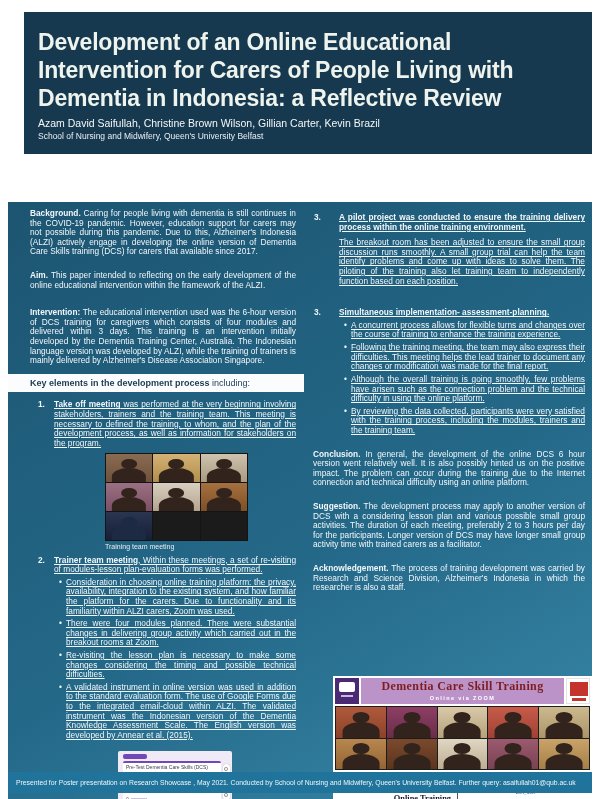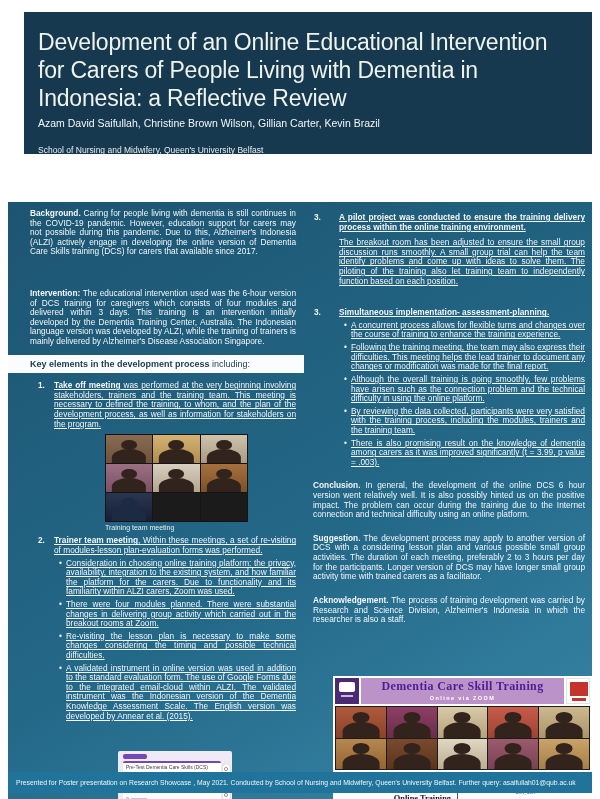--- a/index.html
+++ b/index.html
@@ -2,23 +2,23 @@
 <html><head>
 <meta charset="utf-8">
 <style>
   * { margin:0; padding:0; box-sizing:border-box; }
   html,body { width:600px; height:799px; }
   body { background:#ffffff; font-family:"Liberation Sans", sans-serif; position:relative; overflow:hidden; }
 
   
   .banner { position:absolute; left:24px; top:12px; width:568px; height:142px;
             background:#16394f; color:#edf2ee; padding:16px 14px 0 14px; }
-  .title { font-size:23px; font-weight:normal; line-height:1.22; letter-spacing:-0.2px; color:#eef3ed; }
+  .title { font-size:23px; font-weight:bold; line-height:1.22; letter-spacing:-0.2px; color:#eef3ed; }
   .authors { margin-top:5px; font-size:10.5px; font-weight:normal; color:#f4f7f8; }
-  .affil { margin-top:16px; font-size:8.5px; color:#e9eef1; }
+  .affil { margin-top:2px; font-size:8.5px; color:#e9eef1; }
 
   
   .pbody { position:absolute; left:8px; top:154px; width:584px; height:618px;
            background:linear-gradient(150deg,#1c5572 0%, #246888 55%, #3a8aab 100%);
            overflow:hidden; color:#f2f7fa; font-size:8.3px; line-height:1.16;margin-top:48px; }
   .col-left  { position:absolute; left:22px; top:7px;  width:266px; }
   .col-right { position:absolute; left:305px; top:7px; width:272px; }
   .p { text-align:justify; }
   .gap6 { height:6px; } .gap14 { height:14px; } .gap18 { height:18px; }
 
@@ -75,21 +75,21 @@
 
   
   .flyer { position:absolute; left:325px; top:474px; width:259px; height:136px; background:#ffffff; }
   .flyer-top { height:30px; padding:2px; display:flex; }
   .logo-l { width:24px; height:26px; background:#4b2a74; flex:none; position:relative; }
   .logo-l::before { content:""; position:absolute; left:4px; top:4px; width:16px; height:10px;
                     background:#ffffff; border-radius:2px; }
   .logo-l::after { content:""; position:absolute; left:6px; top:17px; width:12px; height:2px; background:#cbb6e0; }
   .flyer-band { flex:1; margin:0 2px; background:#bb93c9; text-align:center; padding-top:2px; }
   .flyer-title { font-family:"Liberation Serif", serif; font-weight:bold; font-size:12px;
-                 color:#4c1d95; letter-spacing:0.4px; line-height:1.15; }
+                 color:#7f1d1d; letter-spacing:0.4px; line-height:1.15; }
   .flyer-sub { font-size:5.5px; color:#ffffff; letter-spacing:1.4px; font-weight:bold; margin-top:1px; }
   .logo-r { width:24px; height:26px; background:#ffffff; border:1px solid #e3e3e3; flex:none; position:relative; }
   .logo-r::before { content:""; position:absolute; left:3px; top:3px; width:18px; height:14px; background:#c5332d; }
   .logo-r::after { content:""; position:absolute; left:5px; top:19px; width:14px; height:3px; background:#c5332d; }
   .flyer-grid { display:grid; grid-template-columns:repeat(5,1fr); grid-template-rows:repeat(2,1fr);
                 gap:1px; background:#1c1c1c; height:64px; padding:1px; margin:0 2px; }
   .flyer-grid .vtile:nth-child(1)  { background:linear-gradient(#b05a3c,#8b4228); }
   .flyer-grid .vtile:nth-child(2)  { background:linear-gradient(#8d3f63,#6b2c4a); }
   .flyer-grid .vtile:nth-child(3)  { background:linear-gradient(#d8c9a8,#b5a27c); }
   .flyer-grid .vtile:nth-child(4)  { background:linear-gradient(#c75b4a,#9e4234); }
@@ -117,20 +117,21 @@
   <div class="title">Development of an Online Educational Intervention for Carers of People Living with Dementia in Indonesia: a Reflective Review</div>
   <div class="authors">Azam David Saifullah, Christine Brown Wilson, Gillian Carter, Kevin Brazil</div>
   <div class="affil">School of Nursing and Midwifery, Queen's University Belfast</div>
 </div>
 
 <div class="pbody">
 
   <div class="col-left">
     <p class="p"><b>Background.</b><span> Caring for people living with dementia is still continues in the COVID-19 pandemic. However, education support for carers may not possible during this pandemic. Due to this, Alzheimer's Indonesia (ALZI) actively engage in developing the online version of Dementia Care Skills training (DCS) for carers that available since 2017.</span></p>
     <div class="gap14"></div>
+    <p class="p"><b>Aim.</b><span> This paper intended to reflecting on the early development of the online educational intervention within the framework of the ALZI.</span></p>
     <div class="gap18"></div>
     <p class="p"><b>Intervention:</b><span> The educational intervention used was the 6-hour version of DCS training for caregivers which consists of four modules and delivered within 3 days. This training is an intervention initially developed by the Dementia Training Center, Australia. The Indonesian language version was developed by ALZI, while the training of trainers is mainly delivered by Alzheimer's Disease Association Singapore.</span></p>
 
     <div class="band"><b>Key elements in the development process</b><span> including:</span></div>
 
     <div class="num-item">
       <span class="num">1.</span>
       <div class="num-body p"><b>Take off meeting</b><span> was performed at the very beginning involving stakeholders, trainers and the training team. This meeting is necessary to defined the training, to whom, and the plan of the development process, as well as information for stakeholders on the program.</span></div>
     </div>
 
@@ -197,21 +198,20 @@
     </div>
     <div class="gap18"></div>
     <div class="num-item">
       <span class="num">3.</span>
       <div class="num-body">
         <div><b>Simultaneous implementation- assessment-planning.</b></div>
         <div class="bullet">A concurrent process allows for flexible turns and changes over the course of training to enhance the training experience.</div>
         <div class="bullet">Following the training meeting, the team may also express their difficulties. This meeting helps the lead trainer to document any changes or modification was made for the final report.</div>
         <div class="bullet">Although the overall training is going smoothly, few problems have arisen such as the connection problem and the technical difficulty in using the online platform.</div>
         <div class="bullet">By reviewing the data collected, participants were very satisfied with the training process, including the modules, trainers and the training team.</div>
-        <div class="bullet">There is also promising result on the knowledge of dementia among carers as it was improved significantly (t = 3.99, p value = .003).</div>
       </div>
     </div>
     <div class="gap14"></div>
     <p class="p"><b>Conclusion.</b><span> In general, the development of the online DCS 6 hour version went relatively well. It is also possibly hinted us on the positive impact. The problem can occur during the training due to the Internet connection and technical difficulty using an online platform.</span></p>
     <div class="gap14"></div>
     <p class="p"><b>Suggestion.</b><span> The development process may apply to another version of DCS with a considering lesson plan and various possible small group activities. The duration of each meeting, preferably 2 to 3 hours per day for the participants. Longer version of DCS may have longer small group activity time with trained carers as a facilitator.</span></p>
     <div class="gap14"></div>
     <p class="p"><b>Acknowledgement.</b><span> The process of training development was carried by Research and Science Division, Alzheimer's Indonesia in which the researcher is also a staff.</span></p>
   </div>
 

